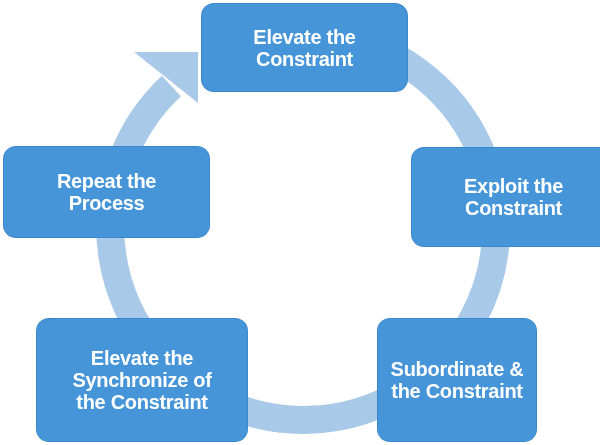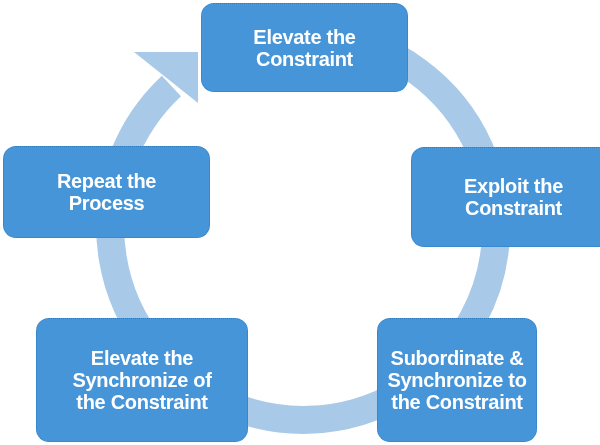--- a/index.html
+++ b/index.html
@@ -65,21 +65,20 @@
     <div class="line">Constraint</div>
   </div>
 
   <div class="step-box box-exploit">
     <div class="line">Exploit the</div>
     <div class="line">Constraint</div>
   </div>
 
   <div class="step-box box-subordinate">
     <div class="line">Subordinate &amp;</div>
-    <div class="line">Synchronize to</div>
     <div class="line">the Constraint</div>
   </div>
 
   <div class="step-box box-elevate">
     <div class="line">Elevate the</div>
     <div class="line">Synchronize of</div>
     <div class="line">the Constraint</div>
   </div>
 
   <div class="step-box box-repeat">

